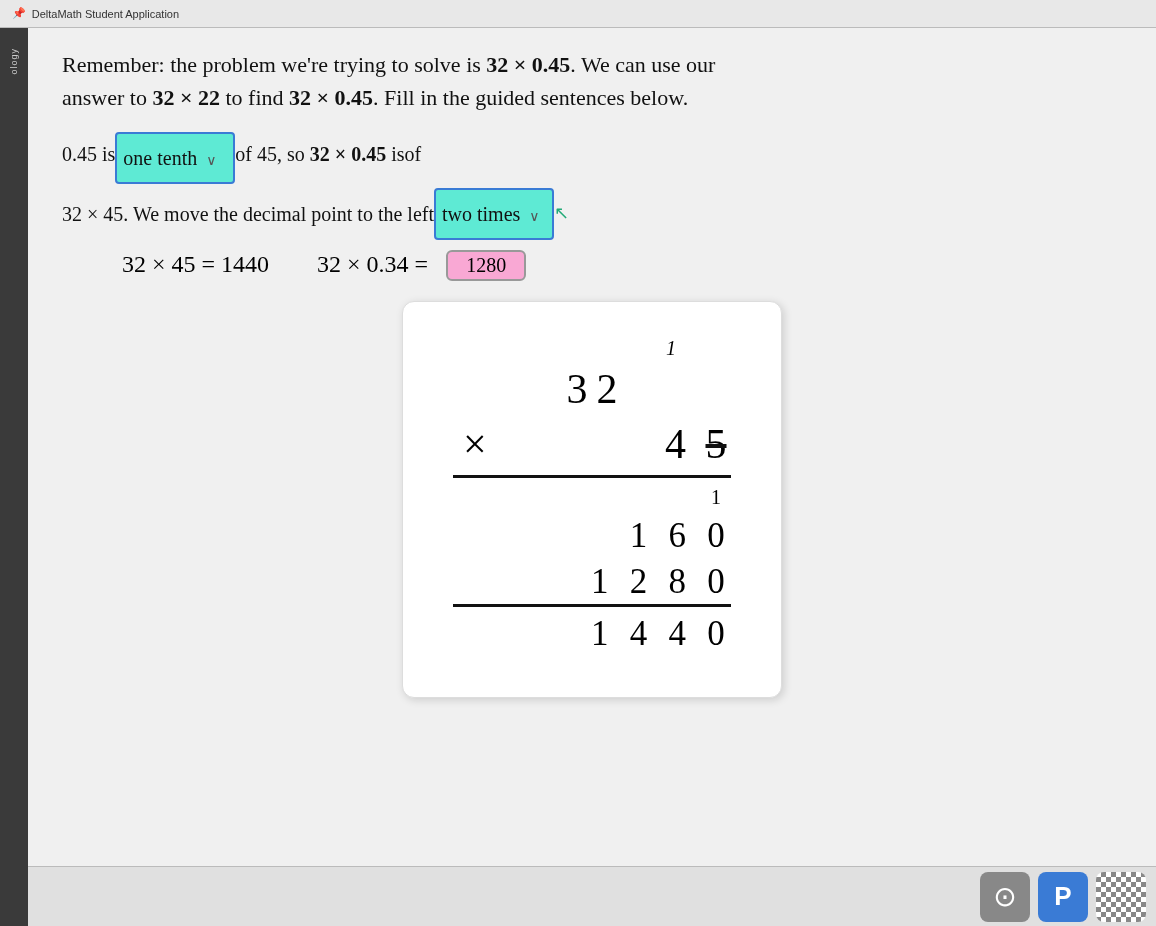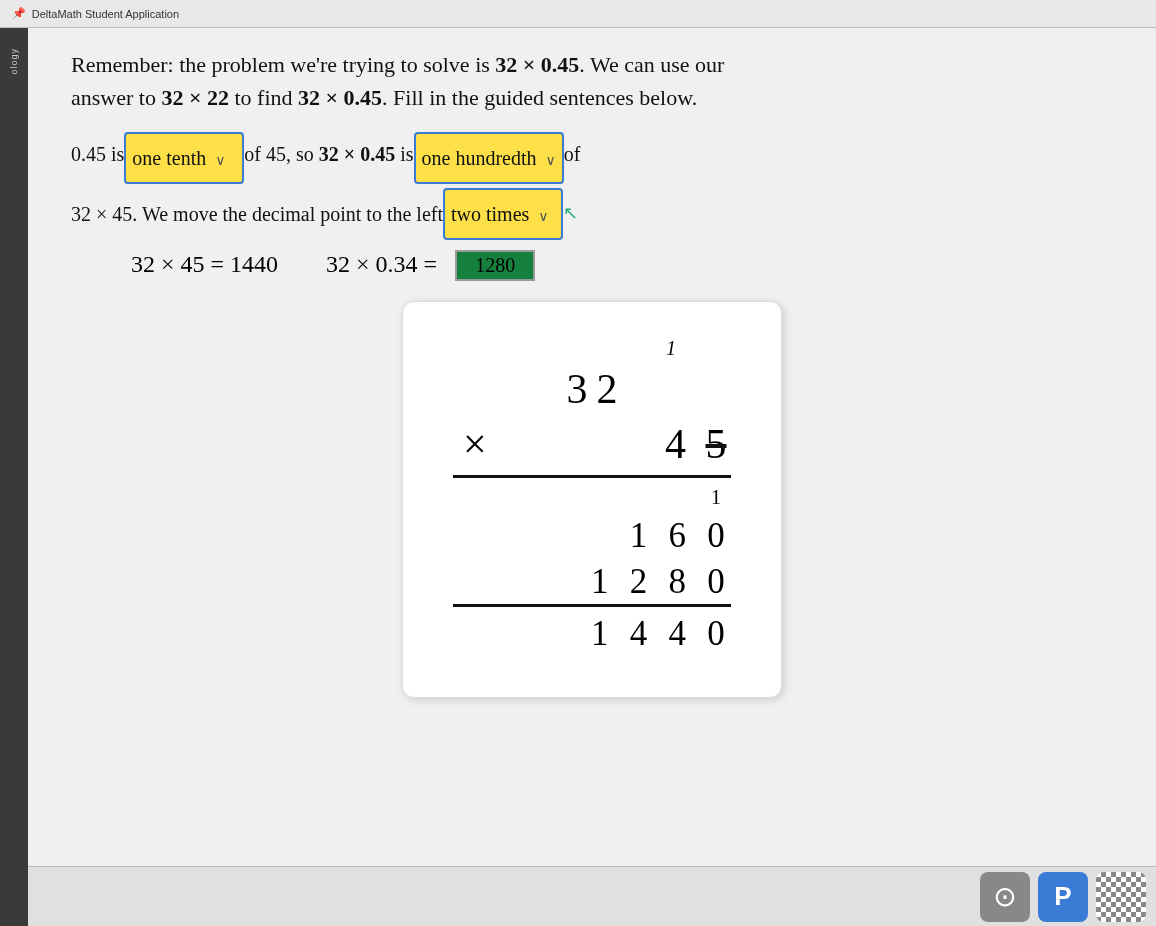--- a/index.html
+++ b/index.html
@@ -56,21 +56,21 @@
       letter-spacing: 1px;
     }
 
     .main-content {
       position: absolute;
       left: 28px;
       top: 28px;
       right: 0;
       bottom: 0;
       background: #f0f0f0;
-      padding: 20px 43px;
+      padding: 20px 34px;
       overflow: hidden;
     }
 
     .problem-text {
       font-size: 22px;
       line-height: 1.5;
       color: #111;
       margin-bottom: 18px;
       font-family: 'Times New Roman', serif;
     }
@@ -82,40 +82,40 @@
       font-family: 'Times New Roman', serif;
     }
 
     .inline-select {
       display: inline-block;
       border: 2px solid #3a7bd5;
       border-radius: 4px;
       padding: 2px 6px;
       font-size: 20px;
       font-family: 'Times New Roman', serif;
-      background: #fde047;
+      background: #5eead4;
       min-width: 120px;
       cursor: pointer;
       position: relative;
     }
 
     .inline-select .chevron {
       font-size: 14px;
       margin-left: 4px;
       color: #555;
     }
 
     .inline-input-box {
       display: inline-block;
       border: 2px solid #999;
-      border-radius: 0;
+      border-radius: 6px;
       padding: 2px 8px;
       font-size: 20px;
       font-family: 'Times New Roman', serif;
-      background: #15803d;
+      background: #f9a8d4;
       min-width: 80px;
       text-align: center;
     }
 
     .equation-row {
       margin: 10px 0 20px 60px;
       font-size: 24px;
       font-family: 'Times New Roman', serif;
     }
 
@@ -235,24 +235,20 @@
 
   <div class="guided-section">
 
     <div style="display:flex; align-items:flex-start; flex-wrap:wrap; margin-bottom:4px;">
       <span>0.45 is</span>
       <div class="inline-select">
         <span>one tenth</span>
         <span class="chevron">∨</span>
       </div>
       <span>of 45, so <strong>32 × 0.45</strong> is</span>
-      <div class="inline-select">
-        <span>one hundredth</span>
-        <span class="chevron">∨</span>
-      </div>
       <span>of</span>
     </div>
 
     <div style="display:flex; align-items:center; flex-wrap:wrap; gap:0; margin-bottom:8px;">
       <span>32 × 45. We move the decimal point to the left</span>
       <div class="inline-select">
         <span>two times</span>
         <span class="chevron">∨</span>
       </div>
       <span style="color:#2a7; font-size:18px;">↖</span>

